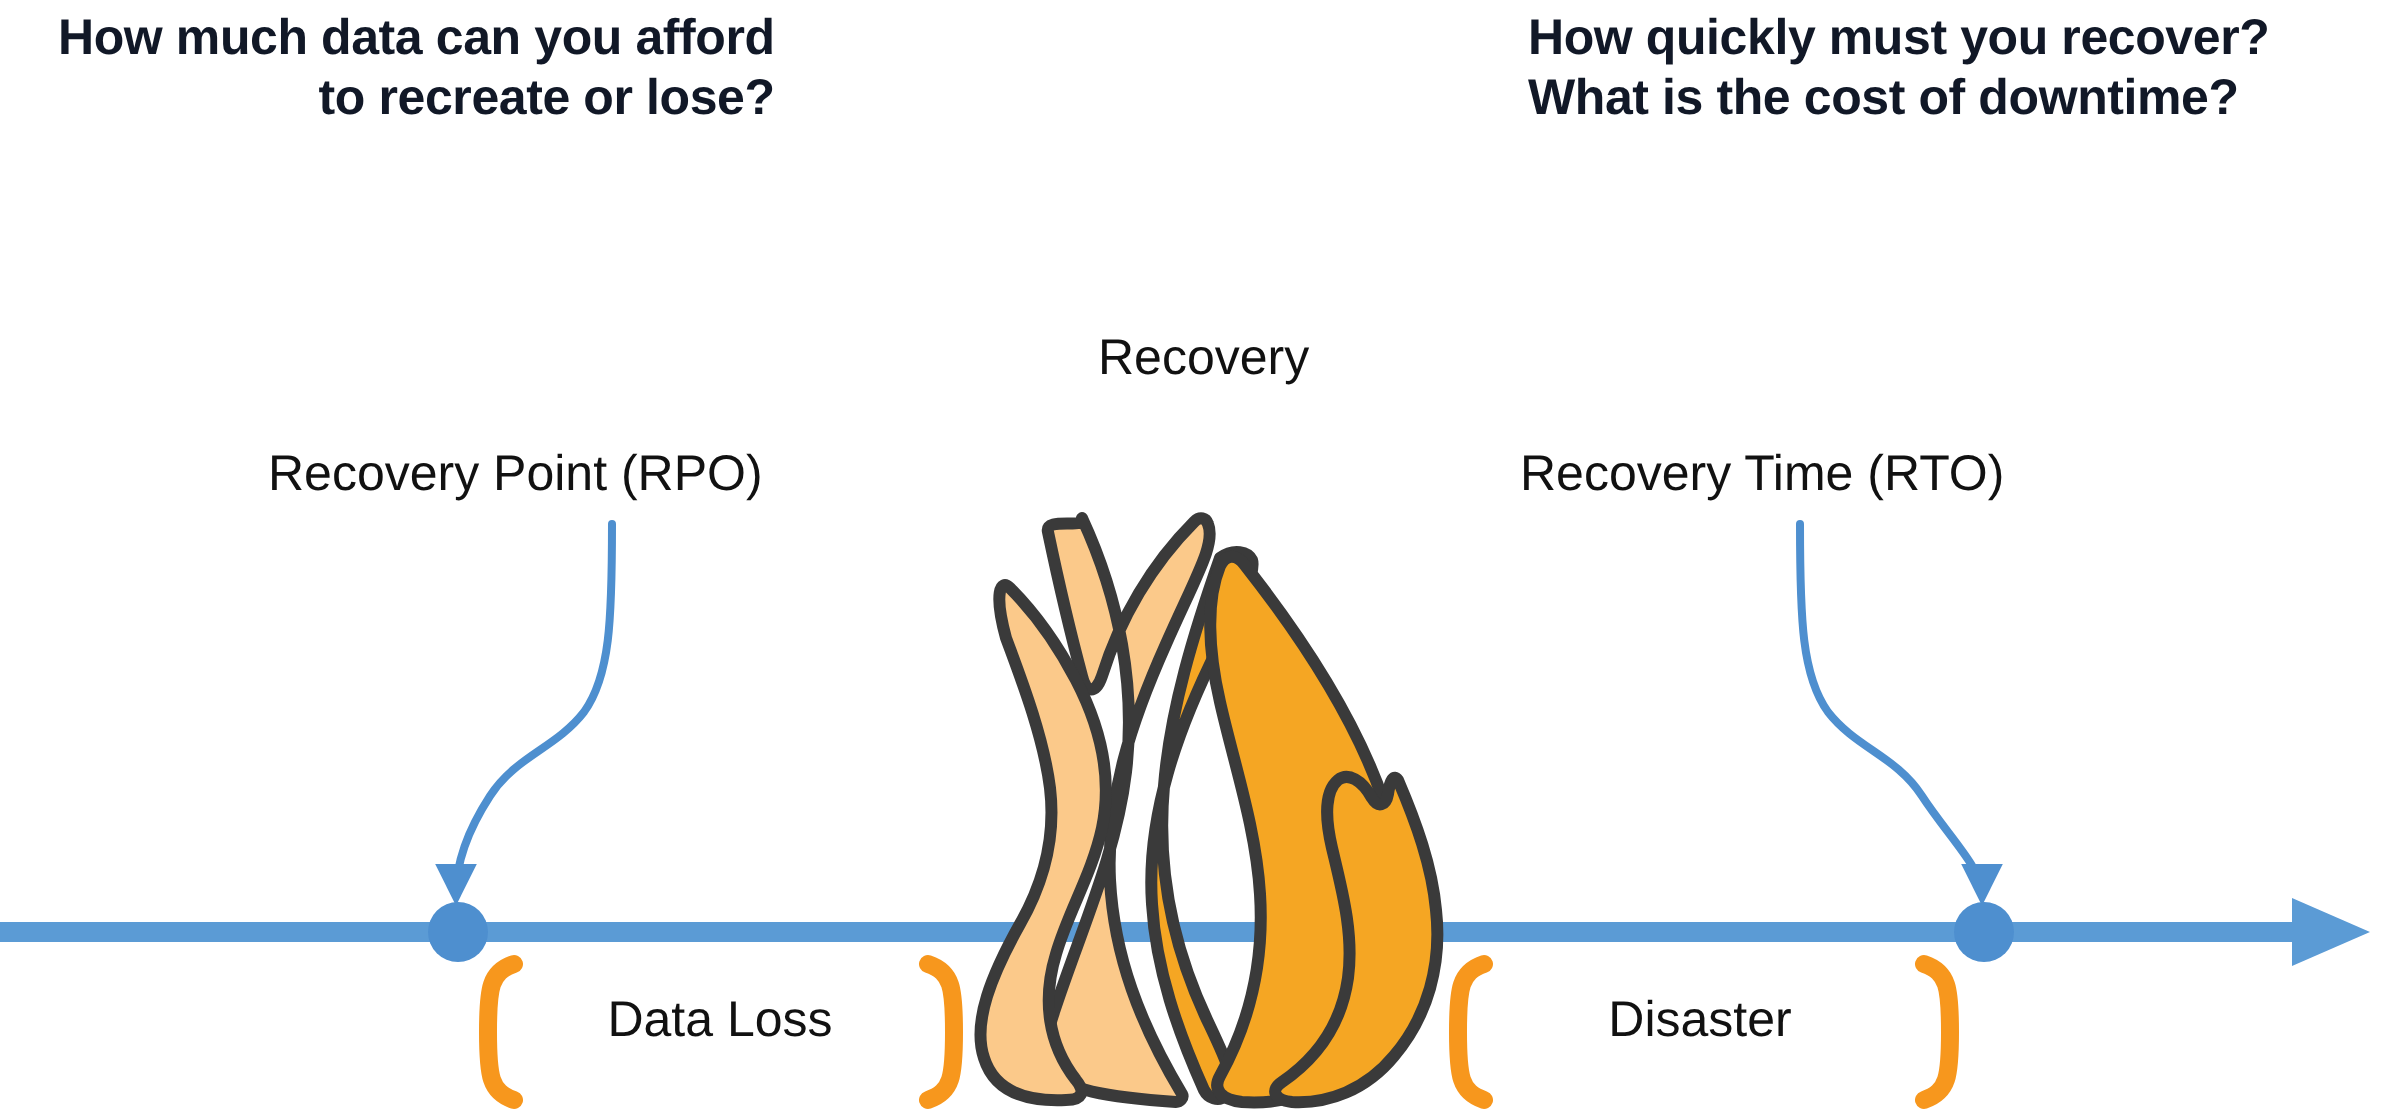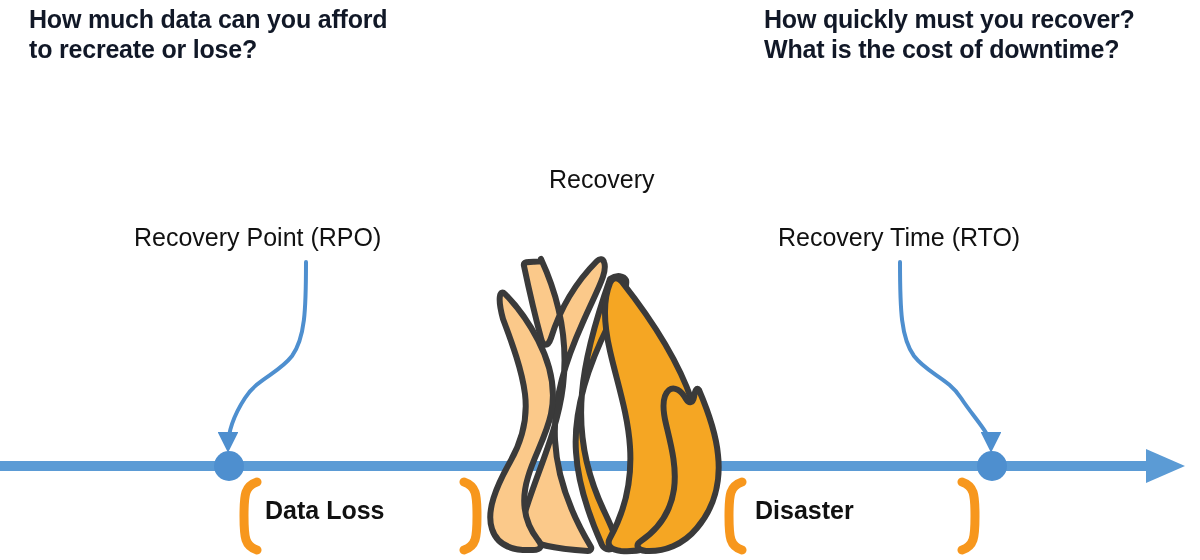--- a/index.html
+++ b/index.html
@@ -29,45 +29,45 @@
   .heading {
     position: absolute;
     font-family: "Liberation Sans", sans-serif;
     font-weight: bold;
     font-size: 25px;
     line-height: 30px;
     color: #111827;
     letter-spacing: -0.2px;
     white-space: pre-line;
   }
-  #heading-left  { left: 29px;  top: 4px; }
+  #heading-left  { left: 29px;  top: 4px; text-align: right; }
   #heading-right { left: 764px; top: 4px; }
 
   .callout-label {
     position: absolute;
     font-family: "Liberation Sans", sans-serif;
     font-weight: normal;
     font-size: 25px;
     line-height: 30px;
     color: #111111;
     white-space: nowrap;
   }
   #label-disaster { left: 549px; top: 164px; }
   #label-rpo      { left: 134px; top: 222px; }
-  #label-rto      { left: 778px; top: 222px; }
+  #label-rto      { left: 760px; top: 222px; }
 
   .span-label {
     position: absolute;
     font-family: "Liberation Sans", sans-serif;
-    font-weight: bold;
+    font-weight: normal;
     font-size: 25px;
     line-height: 30px;
     color: #111111;
     white-space: nowrap;
-    text-align: left;
+    text-align: center;
   }
   #label-dataloss { left: 265px; top: 495px; width: 190px; }
   #label-downtime { left: 755px; top: 495px; width: 190px; }
 </style>
 </head>
 <body>
 
 <div id="canvas">
 
   <svg id="diagram-svg" viewBox="0 0 1200 560" xmlns="http://www.w3.org/2000/svg">

